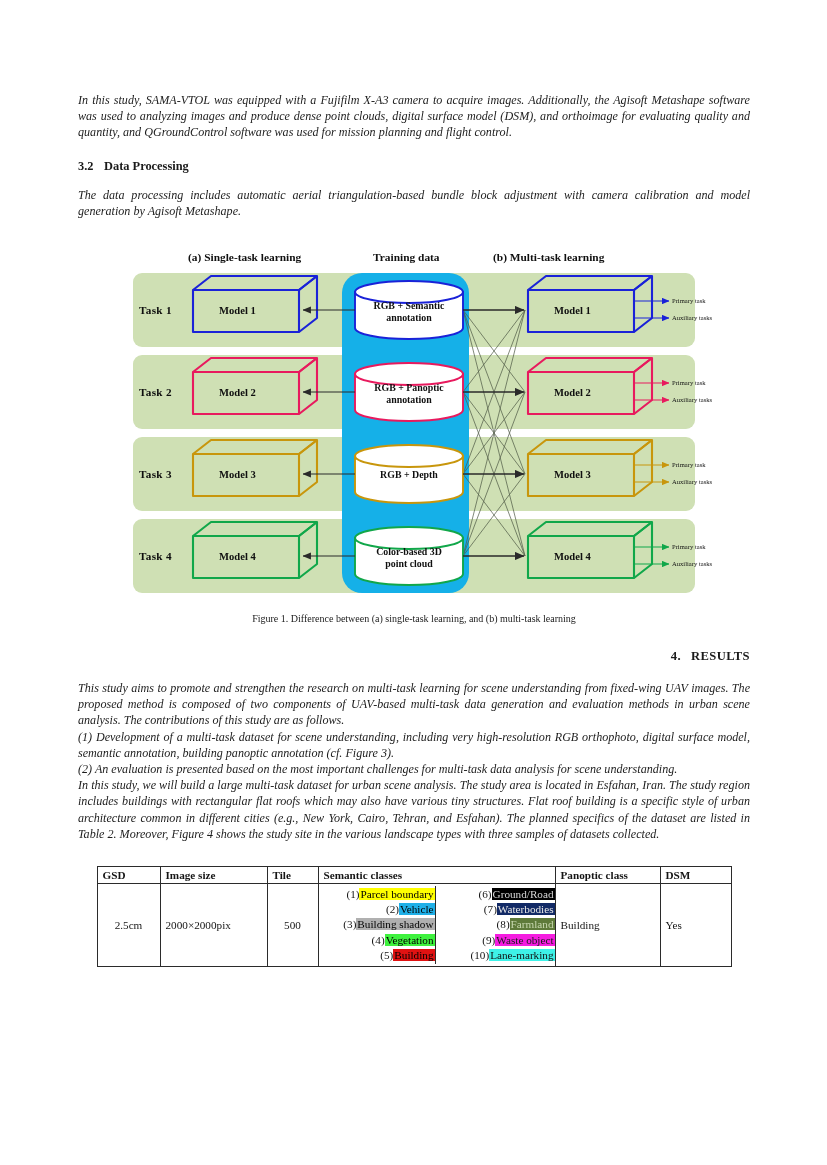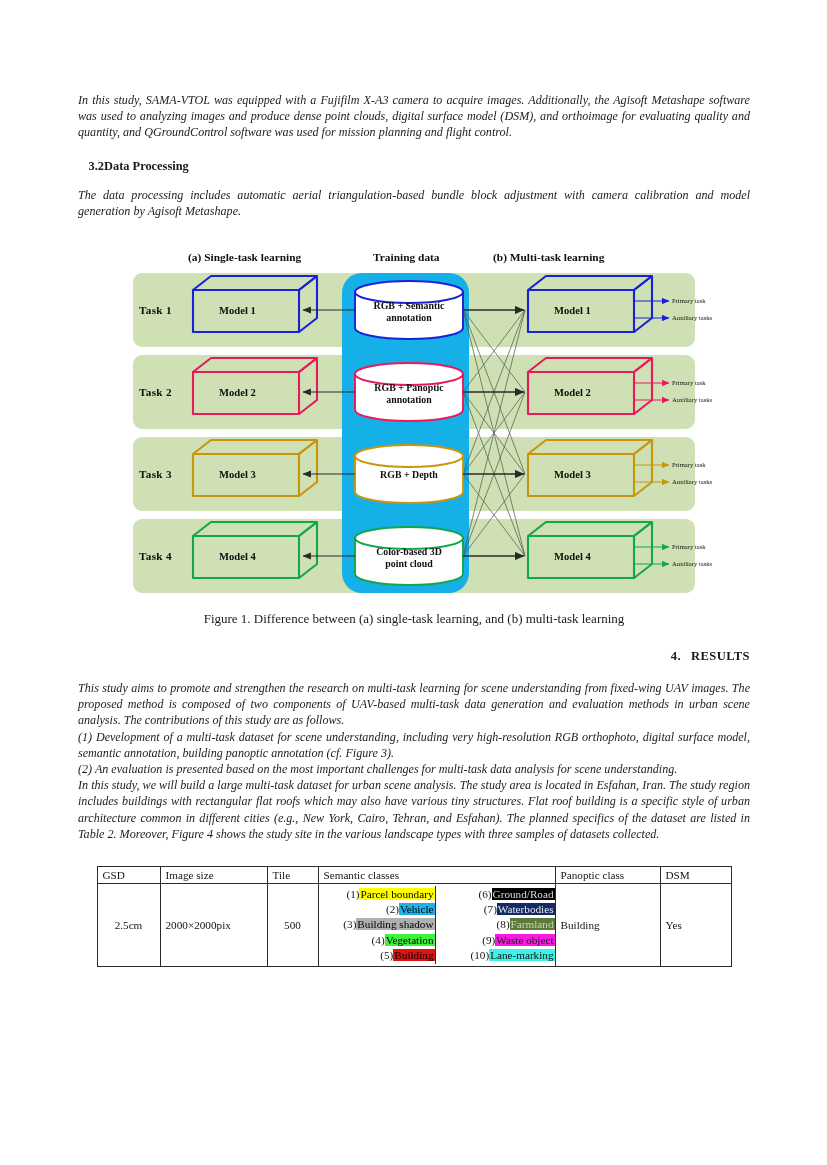--- a/index.html
+++ b/index.html
@@ -30,21 +30,21 @@
   .spacer-sm { height: 13px; }
   .spacer-md { height: 17px; }
   .spacer-lg { height: 24px; }
 
   h3.section-head {
     margin: 0;
     font-size: 12.4px;
     font-weight: bold;
     line-height: 16px;
   }
-  h3.section-head .num { display:inline-block; width: 26px; text-align: right; }
+  h3.section-head .num { display:inline-block; width: 26px; }
 
   h2.results-head {
     margin: 0;
     font-size: 12.6px;
     font-weight: bold;
     text-align: right;
     letter-spacing: 0.4px;
   }
   h2.results-head .num { margin-right: 10px; }
 
@@ -133,21 +133,21 @@
   }
   .out-label {
     position: absolute;
     font-size: 6.6px;
     color: #131313;
     white-space: nowrap;
   }
 
   .fig-caption {
     text-align: center;
-    font-size: 13px;
+    font-size: 10px;
     line-height: 15px;
     margin: 0;
     padding-top: 2px;
   }
 
   
   .table-wrap { display:flex; justify-content:center; }
   table.spec {
     border-collapse: collapse;
     font-size: 11.2px;
@@ -156,21 +156,21 @@
     margin: 0 auto;
   }
   table.spec th, table.spec td {
     border: 1px solid #2b2b2b;
     padding: 2px 5px;
     vertical-align: middle;
     font-weight: normal;
     color: #151515;
   }
   table.spec th {
-    font-weight: normal;
+    font-weight: bold;
     text-align: left;
     padding-top: 2px;
     padding-bottom: 2px;
   }
   .col-gsd   { width: 52px; }
   .col-size  { width: 96px; }
   .col-tile  { width: 40px; }
   .col-sem   { width: 226px; }
   .col-pan   { width: 94px; }
   .col-dsm   { width: 60px; }

